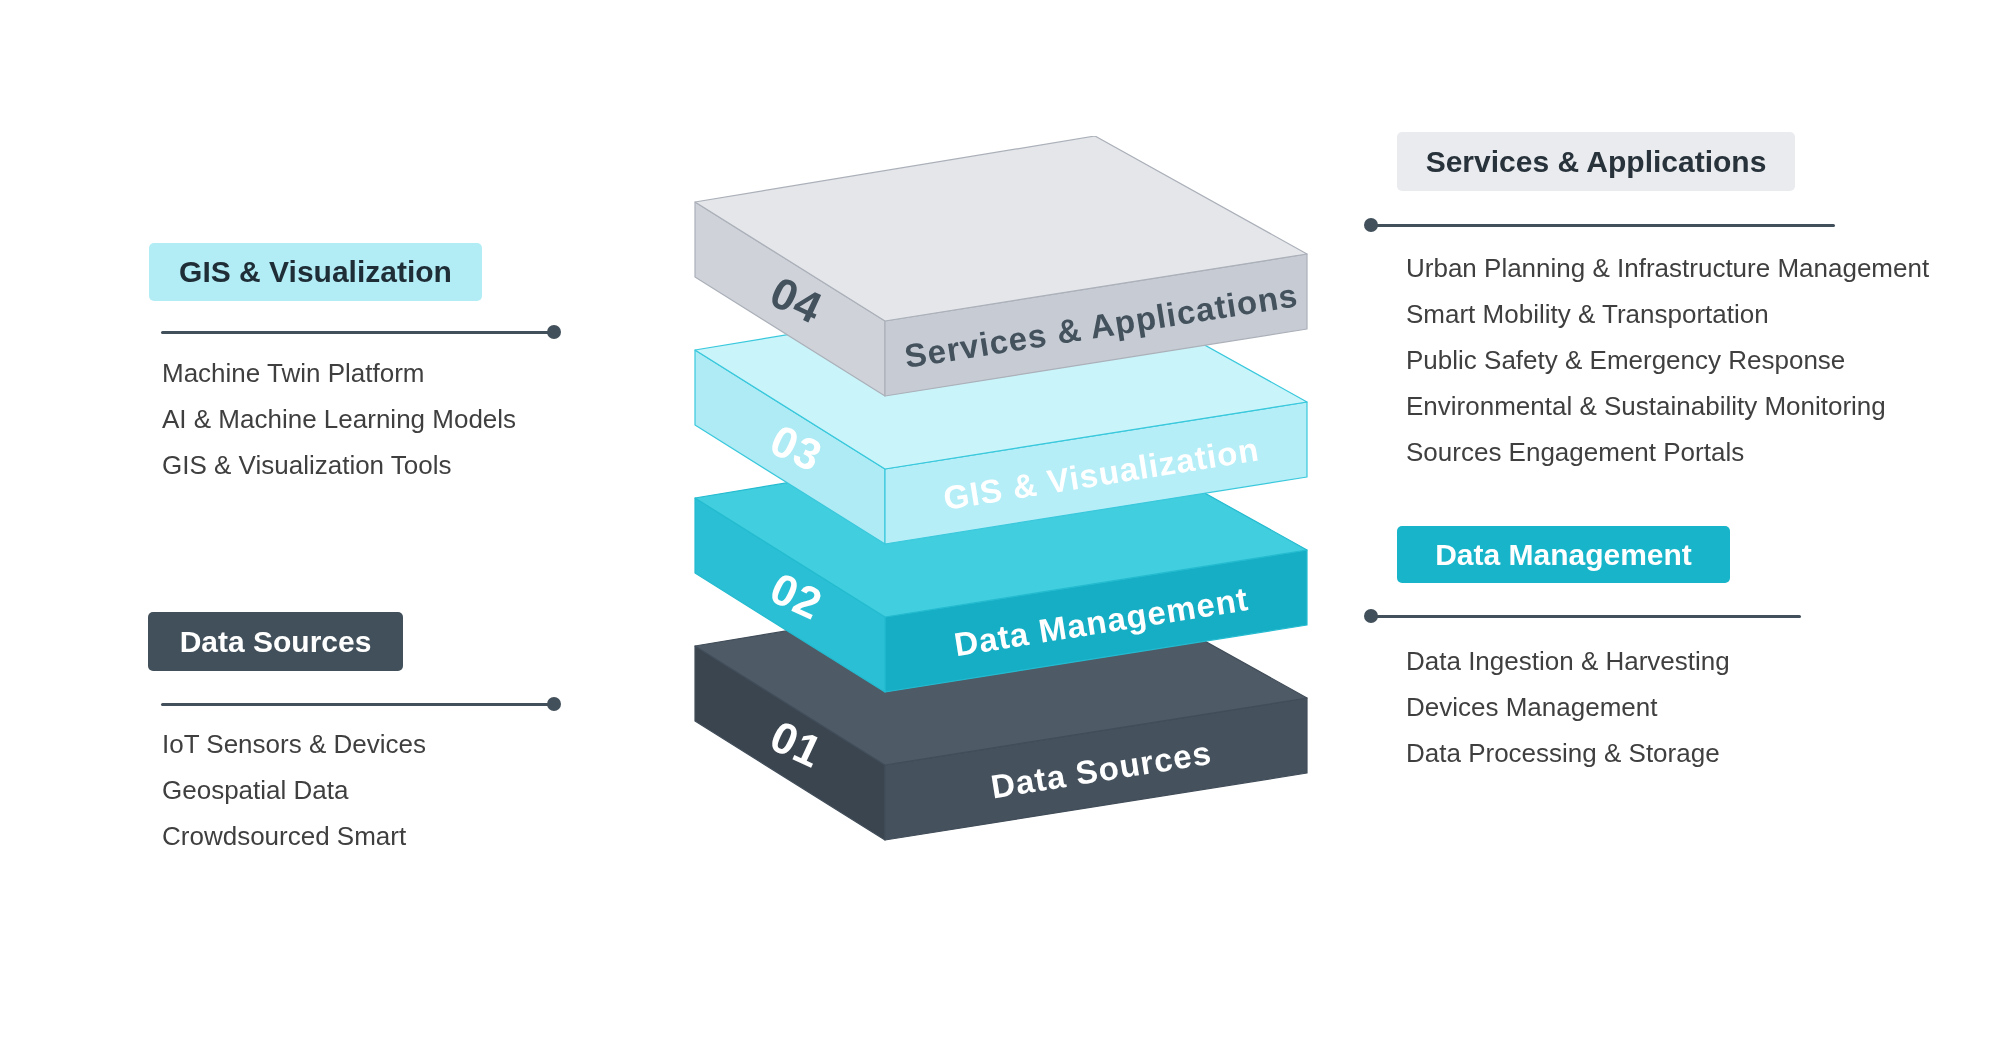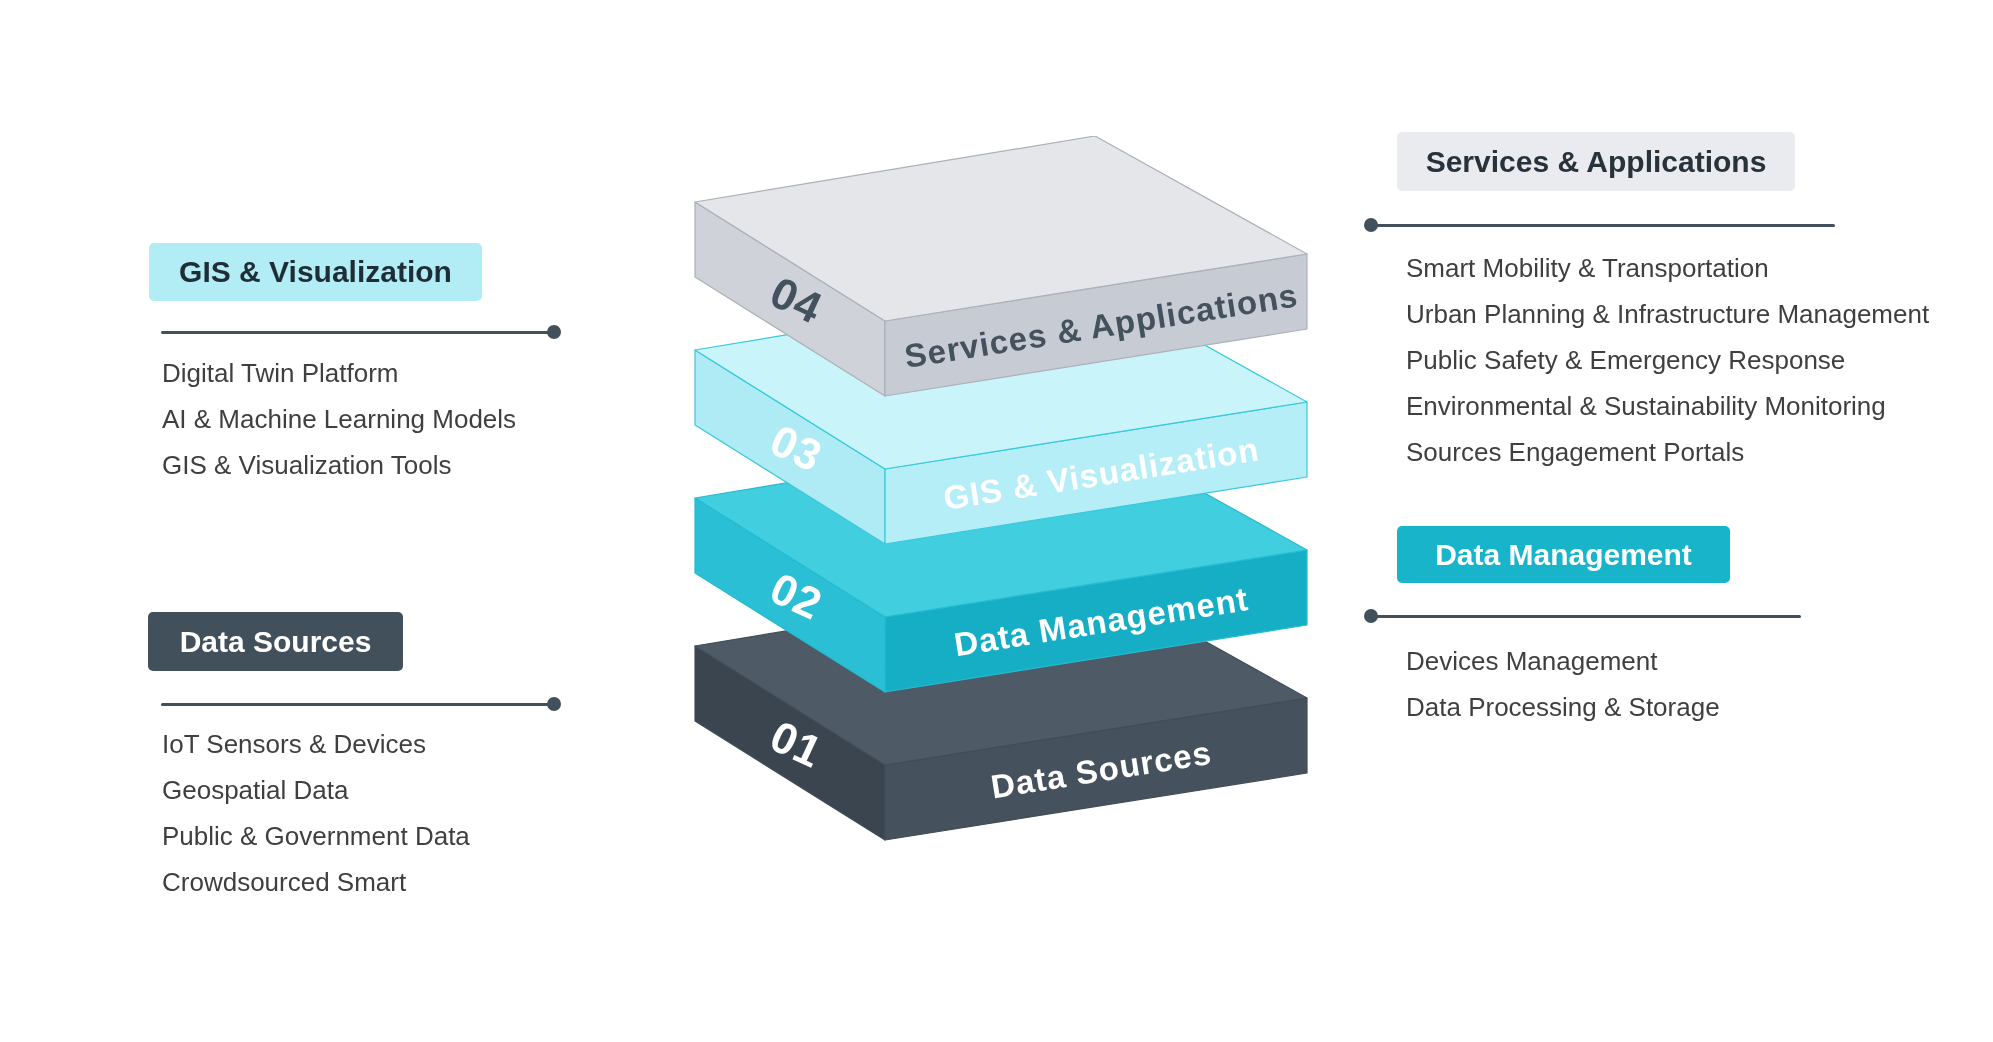--- a/index.html
+++ b/index.html
@@ -33,59 +33,59 @@
 </head>
 <body>
 
 <div class="hdr hdr-cyan" style="left:149px;top:243px;width:333px;height:58px">GIS &amp; Visualization</div>
 
 <div class="divider dot-right" style="left:161px;top:331px;width:393px">
   <span class="dot"></span>
 </div>
 
 <div class="list" style="left:162px;top:350px">
-  <div>Digital Twin Platform</div>
+  <div>Machine Twin Platform</div>
   <div>AI &amp; Machine Learning Models</div>
   <div>GIS &amp; Visualization Tools</div>
 </div>
 
 <div class="hdr hdr-dark" style="left:148px;top:612px;width:255px;height:59px">Data Sources</div>
 
 <div class="divider dot-right" style="left:161px;top:703px;width:393px">
   <span class="dot"></span>
 </div>
 
 <div class="list" style="left:162px;top:721px">
   <div>IoT Sensors &amp; Devices</div>
   <div>Geospatial Data</div>
-  <div>Public &amp; Government Data</div>
   <div>Crowdsourced Smart</div>
 </div>
 
 <div class="hdr hdr-gray" style="left:1397px;top:132px;width:398px;height:59px">Services &amp; Applications</div>
 
 <div class="divider dot-left" style="left:1371px;top:224px;width:464px">
   <span class="dot"></span>
 </div>
 
 <div class="list" style="left:1406px;top:245px">
+  <div>Urban Planning &amp; Infrastructure Management</div>
   <div>Smart Mobility &amp; Transportation</div>
-  <div>Urban Planning &amp; Infrastructure Management</div>
   <div>Public Safety &amp; Emergency Response</div>
   <div>Environmental &amp; Sustainability Monitoring</div>
   <div>Sources Engagement Portals</div>
 </div>
 
 <div class="hdr hdr-teal" style="left:1397px;top:526px;width:333px;height:57px">Data Management</div>
 
 <div class="divider dot-left" style="left:1371px;top:615px;width:430px">
   <span class="dot"></span>
 </div>
 
 <div class="list" style="left:1406px;top:638px">
+  <div>Data Ingestion &amp; Harvesting</div>
   <div>Devices Management</div>
   <div>Data Processing &amp; Storage</div>
 </div>
 
 <svg class="stack-svg" width="622" height="712" viewBox="0 0 622 712">
 
   <g transform="translate(5,444)">
     <polygon points="0,66 190,185 190,260 0,141" fill="#3a454f" stroke="#414d59"></polygon>
     <polygon points="190,185 612,118 612,193 190,260" fill="#45515d" stroke="#414d59"></polygon>
     <polygon points="400,0 612,118 190,185 0,66" fill="#4e5b67" stroke="#414d59"></polygon>

